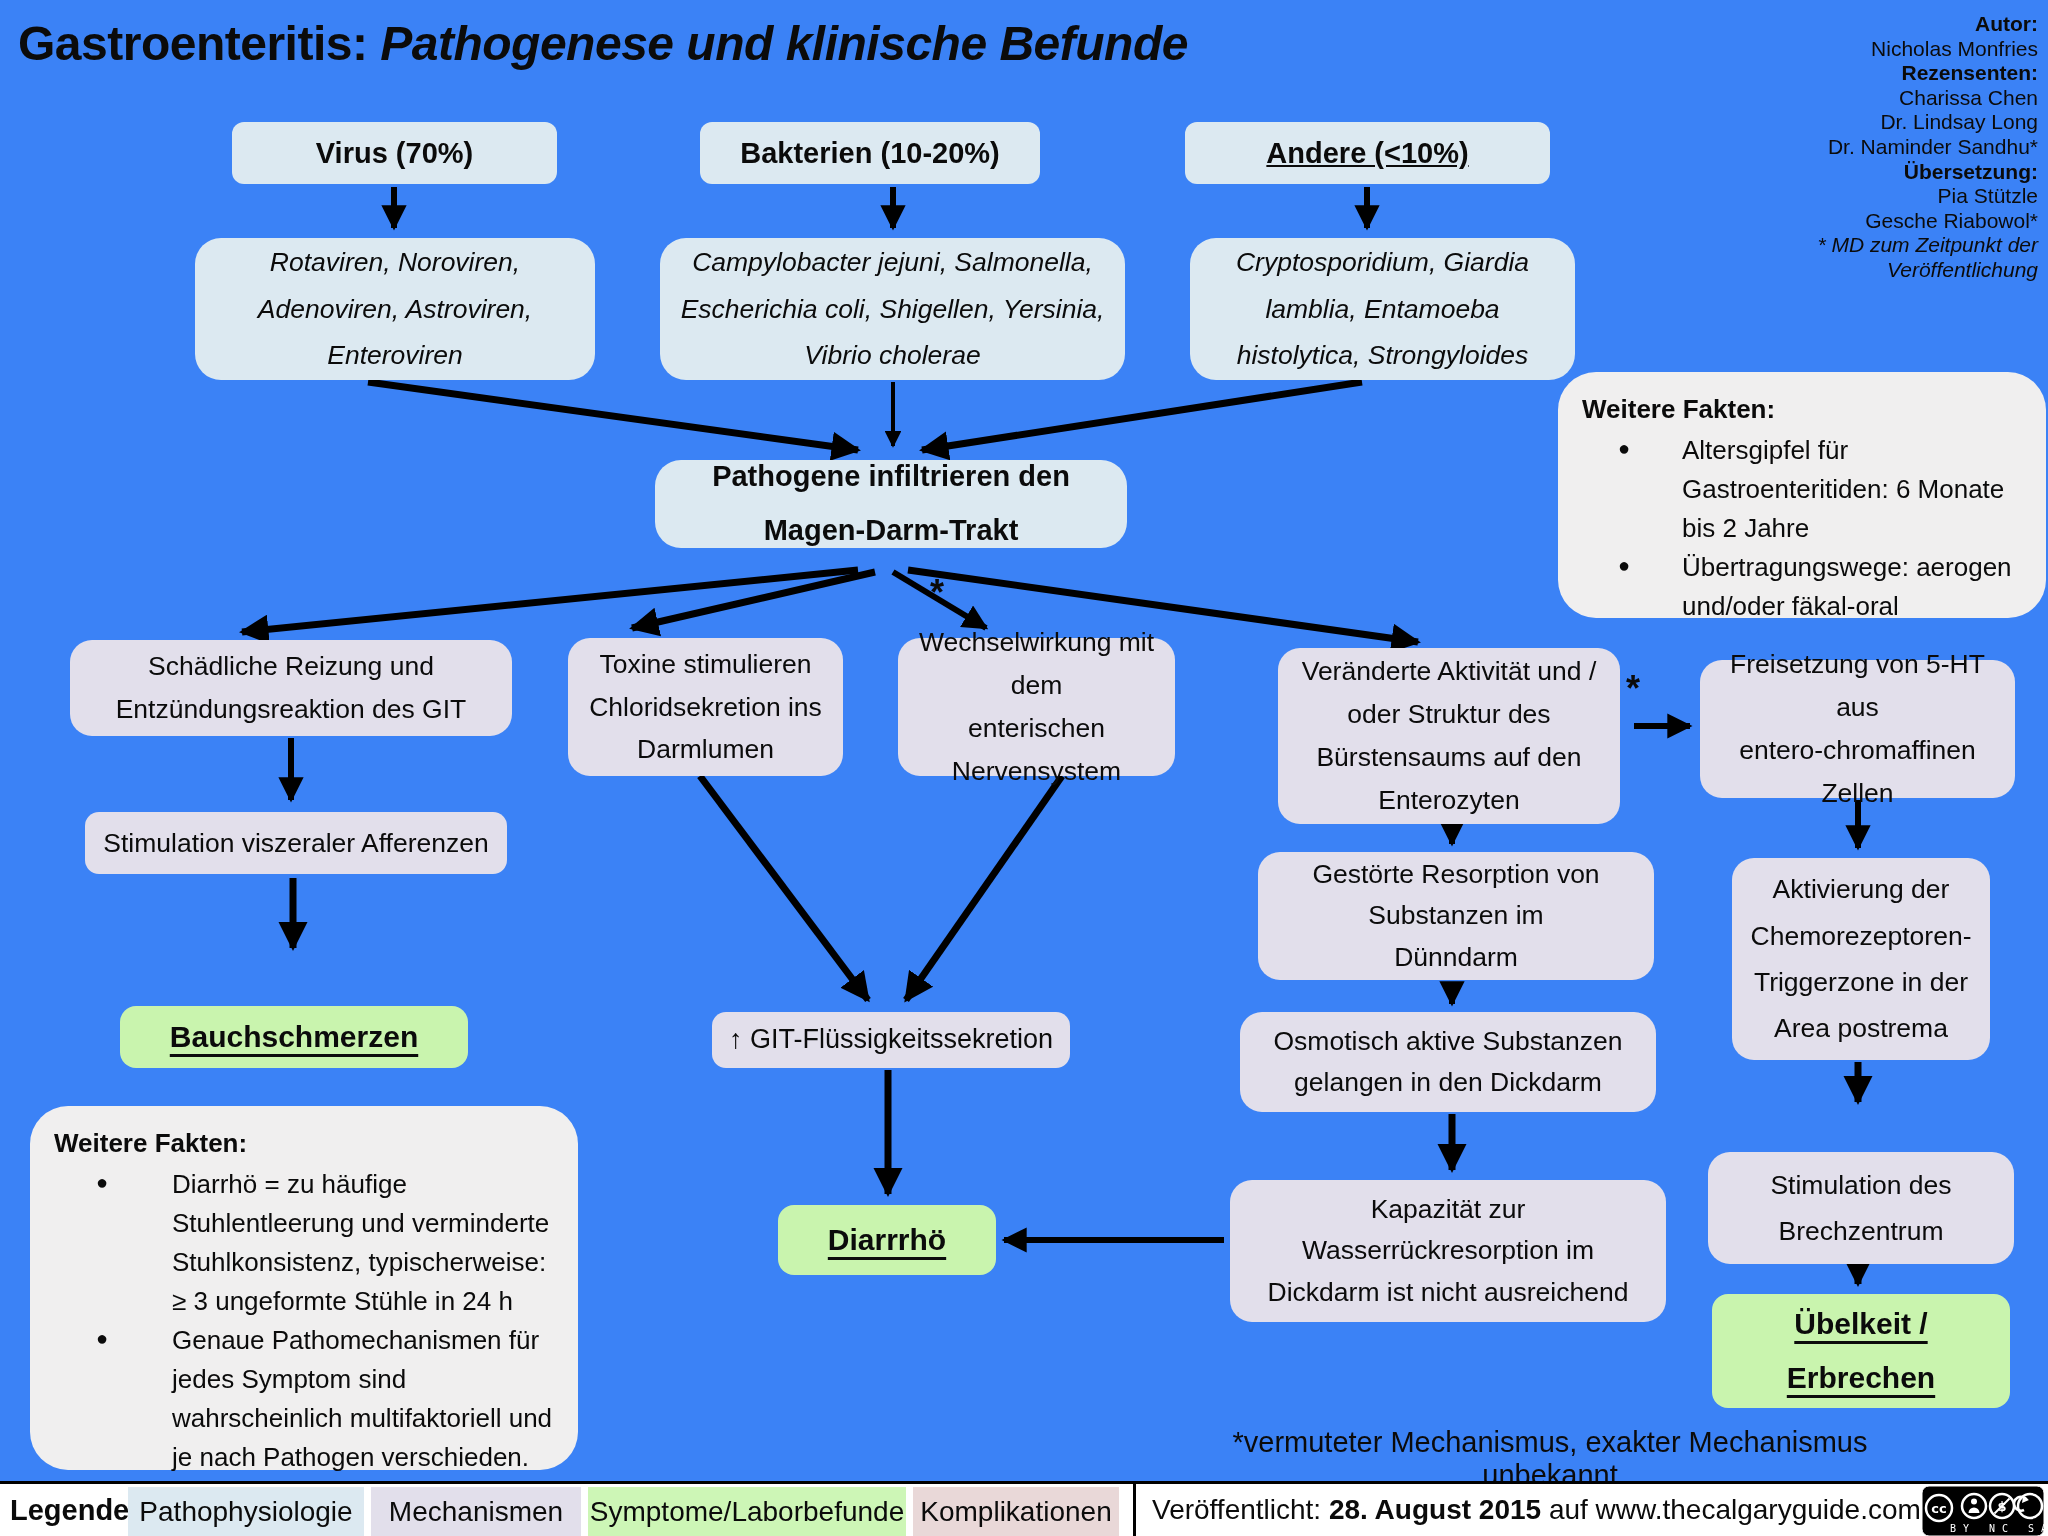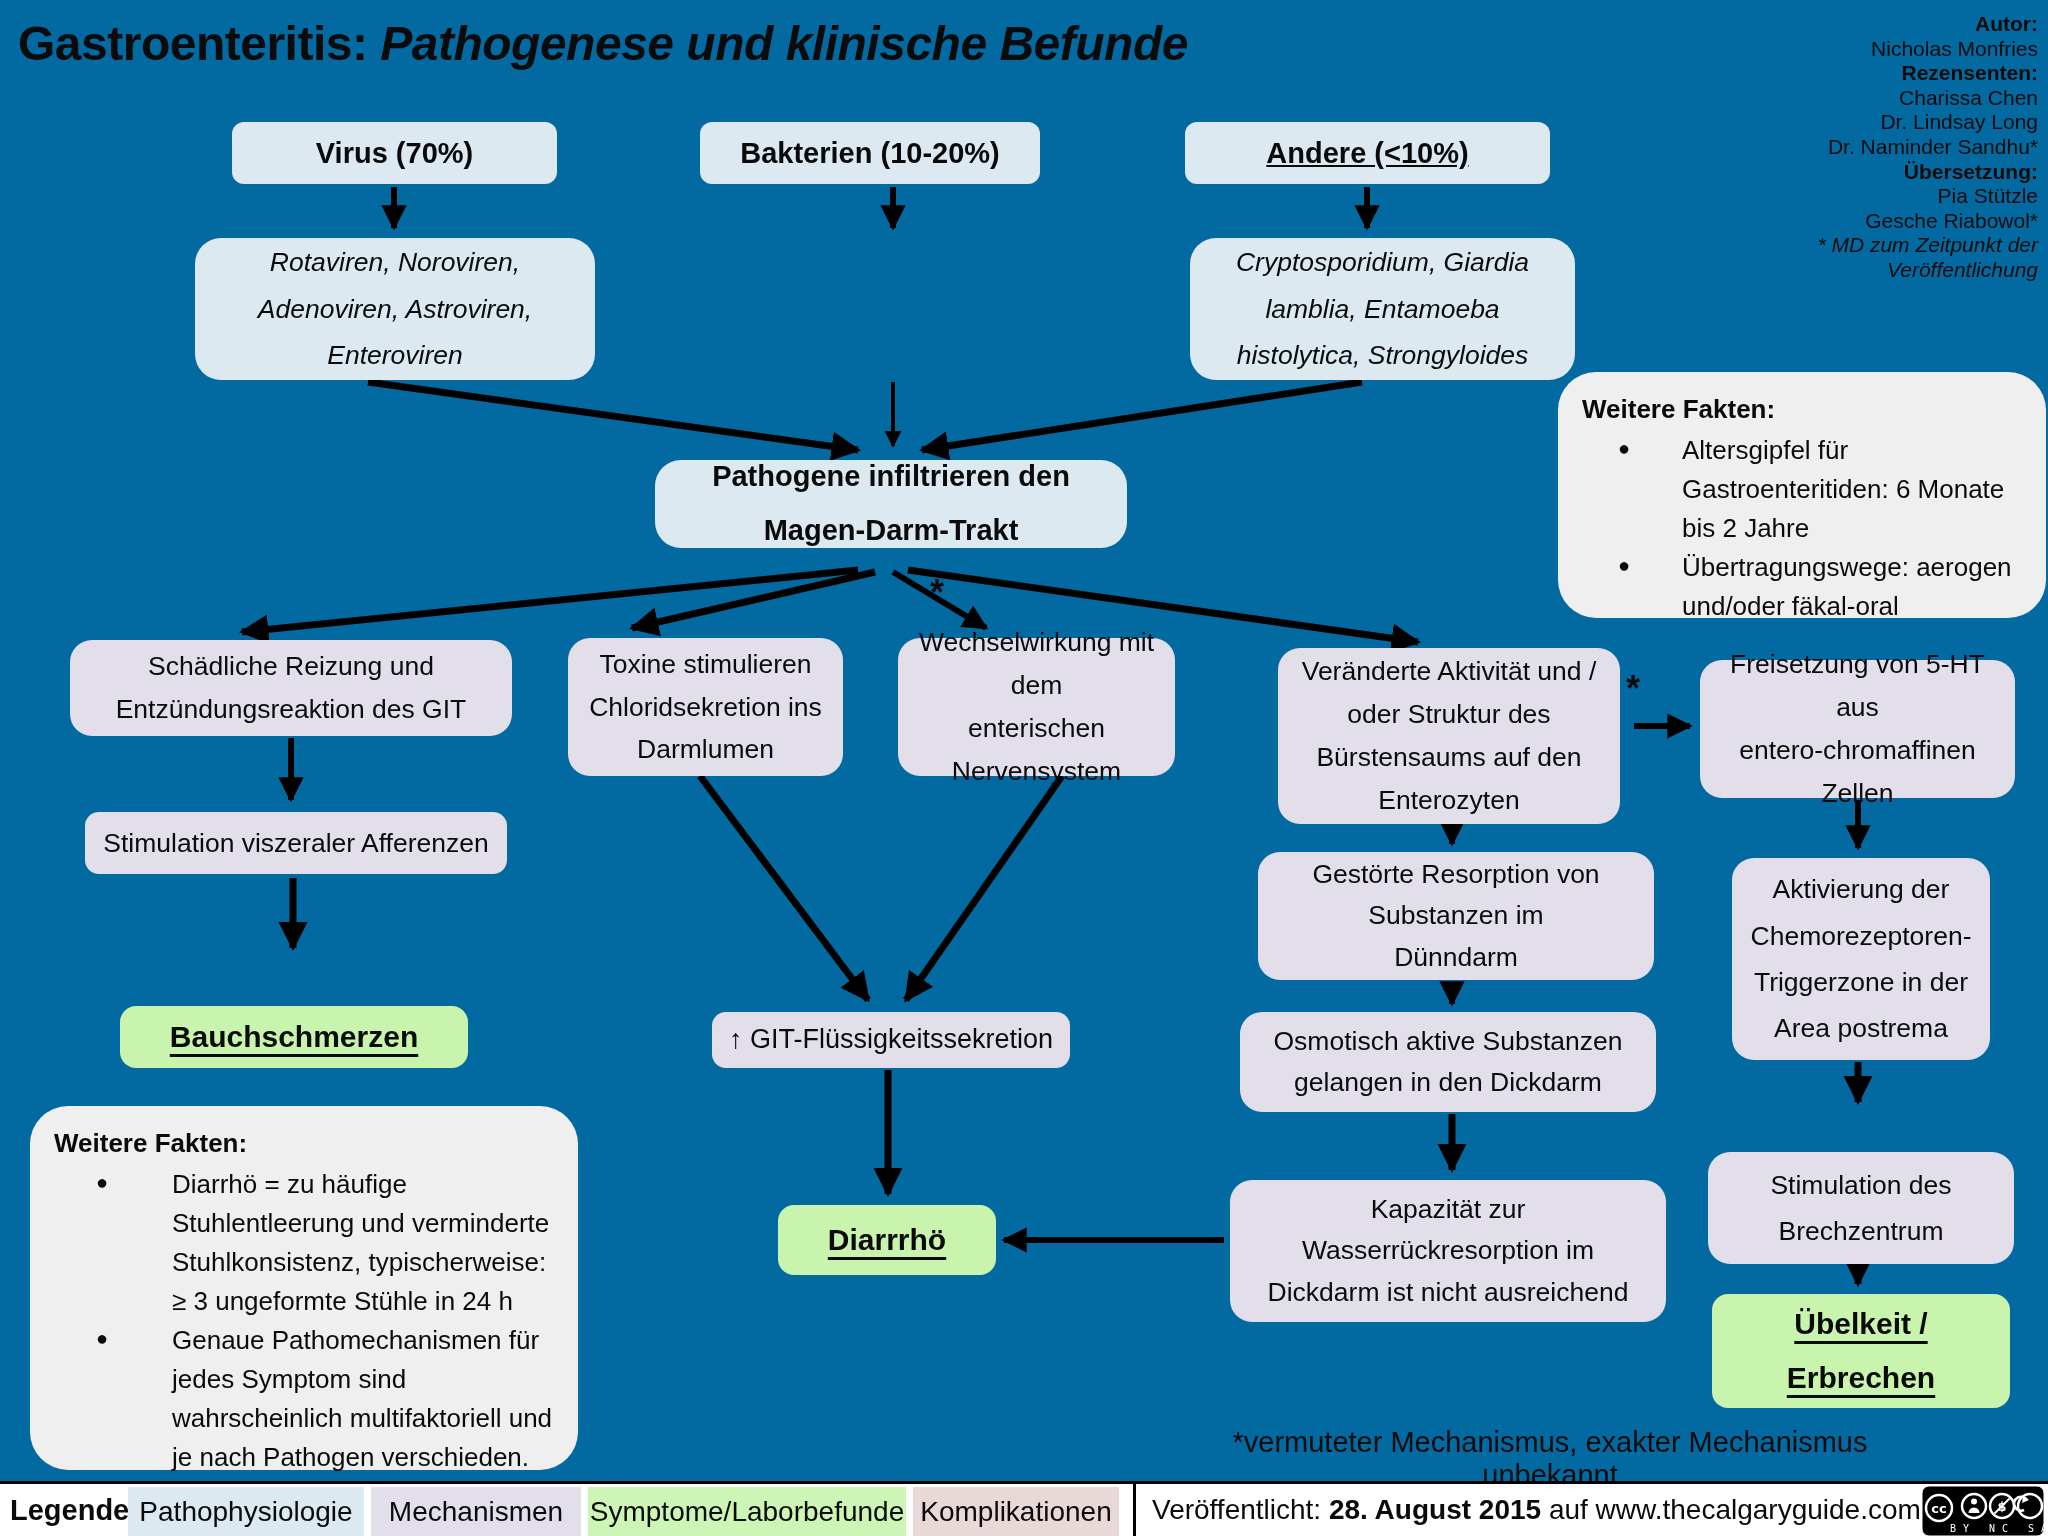--- a/index.html
+++ b/index.html
@@ -1,16 +1,16 @@
 <!DOCTYPE html>
 <html><head>
 <meta charset="utf-8">
 <style>
   html,body{margin:0;padding:0;background:#fff;}
-  #stage{position:relative;width:2048px;height:1536px;background:#0369a1;overflow:hidden;
+  #stage{position:relative;width:2048px;height:1536px;background:#3b82f6;overflow:hidden;
          font-family:"Liberation Sans", sans-serif;color:#0b0b0b;}
   
   .box{position:absolute;box-sizing:border-box;display:flex;align-items:center;justify-content:center;
        text-align:center;white-space:pre-line;line-height:1.62;font-size:26.5px;color:#0b0b0b;padding:6px 12px;}
   .blue{background:#dce9f1;border-radius:12px;}
   .blue-round{background:#dce9f1;border-radius:26px;}
   .lav{background:#e2dfeb;border-radius:22px;}
   .green{background:#c9f4ae;border-radius:16px;}
   .italic{font-style:italic;}
   .cat{font-size:29px;font-weight:bold;line-height:1.2;}
@@ -100,20 +100,23 @@
     </g>
   </svg>
 
   <div class="box blue cat" style="left:232px;top:122px;width:325px;height:62px;">Virus (70%)</div>
   <div class="box blue cat" style="left:700px;top:122px;width:340px;height:62px;">Bakterien (10-20%)</div>
   <div class="box blue cat" style="left:1185px;top:122px;width:365px;height:62px;text-decoration:underline;">Andere (&lt;10%)</div>
 
   <div class="box blue-round italic" style="left:195px;top:238px;width:400px;height:142px;line-height:1.75;">Rotaviren, Noroviren,
 Adenoviren, Astroviren,
 Enteroviren</div>
+  <div class="box blue-round italic" style="left:660px;top:238px;width:465px;height:142px;line-height:1.75;">Campylobacter jejuni, Salmonella,
+Escherichia coli, Shigellen, Yersinia,
+Vibrio cholerae</div>
   <div class="box blue-round italic" style="left:1190px;top:238px;width:385px;height:142px;line-height:1.75;">Cryptosporidium, Giardia
 lamblia, Entamoeba
 histolytica, Strongyloides</div>
 
   <div class="facts small" style="left:1558px;top:372px;width:488px;height:246px;">
     <div class="ft">Weitere Fakten:</div>
     <ul>
       <li>Altersgipfel für Gastroenteritiden: 6 Monate bis 2 Jahre</li>
       <li>Übertragungswege: aerogen und/oder fäkal-oral</li>
     </ul>

